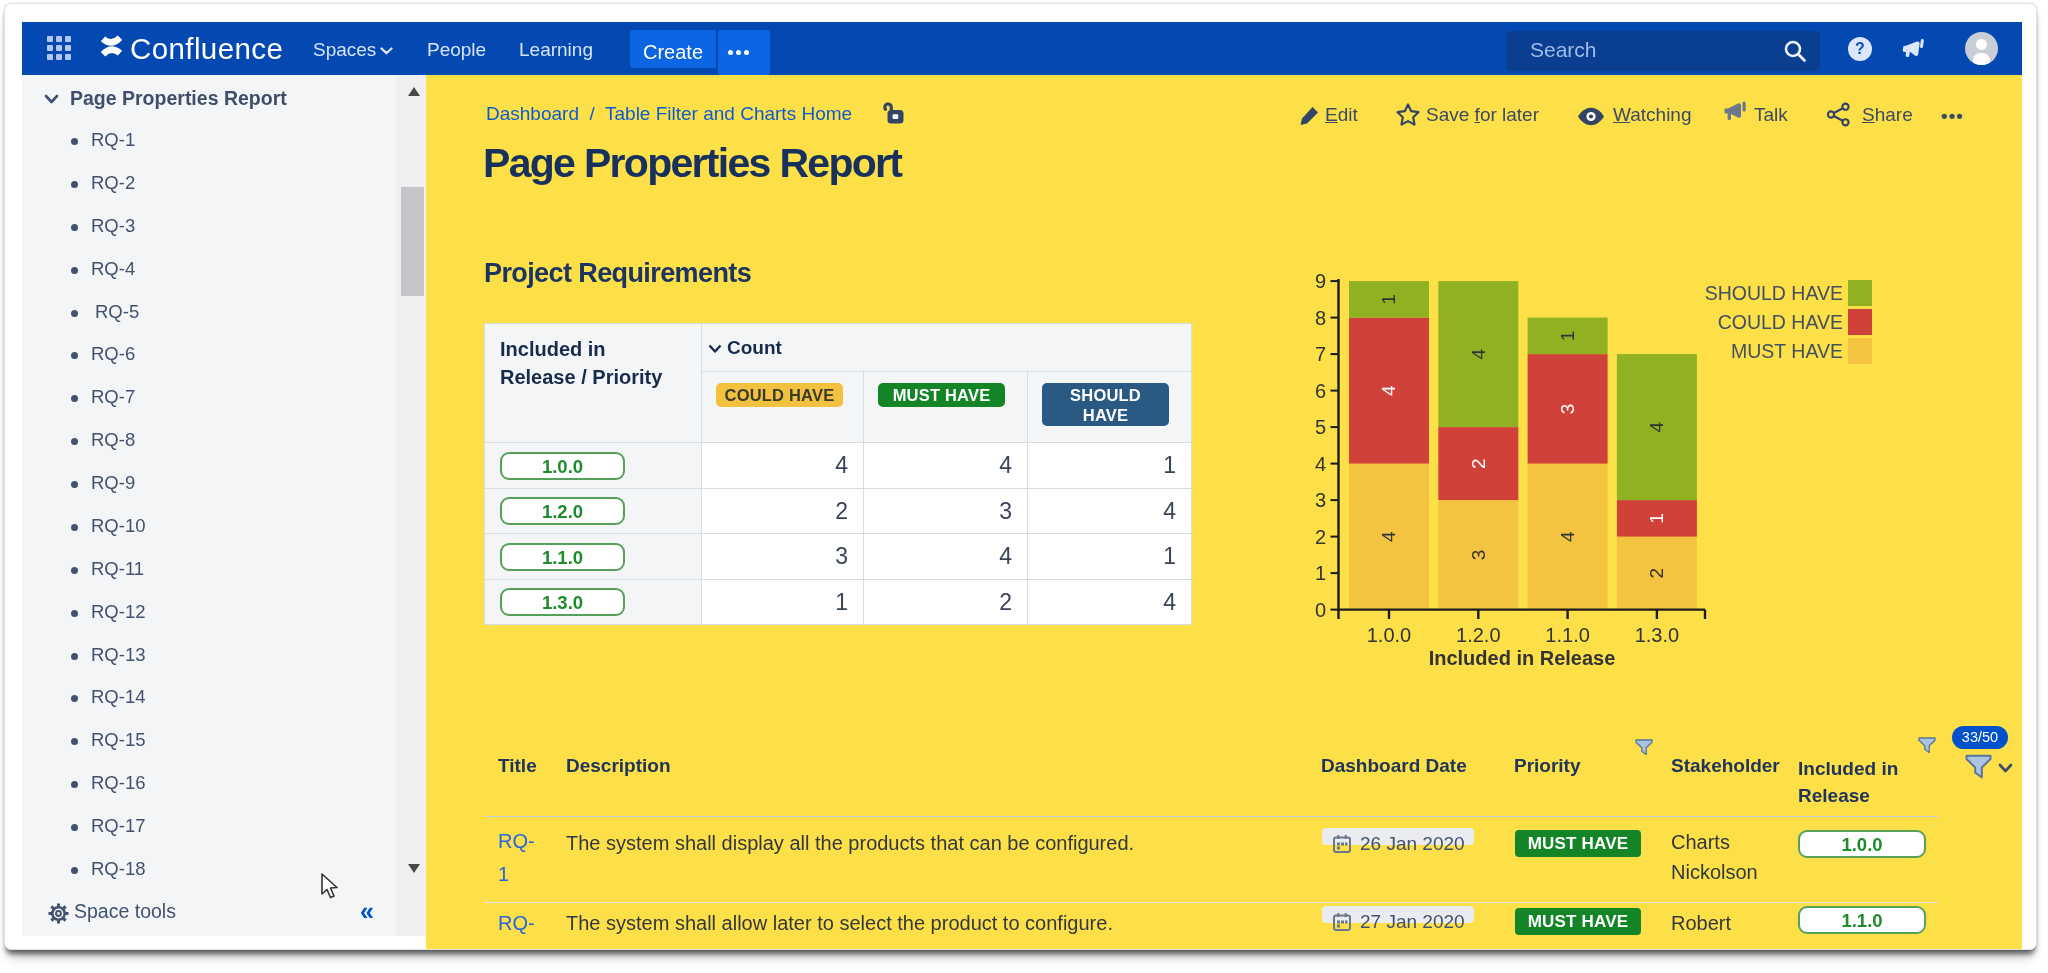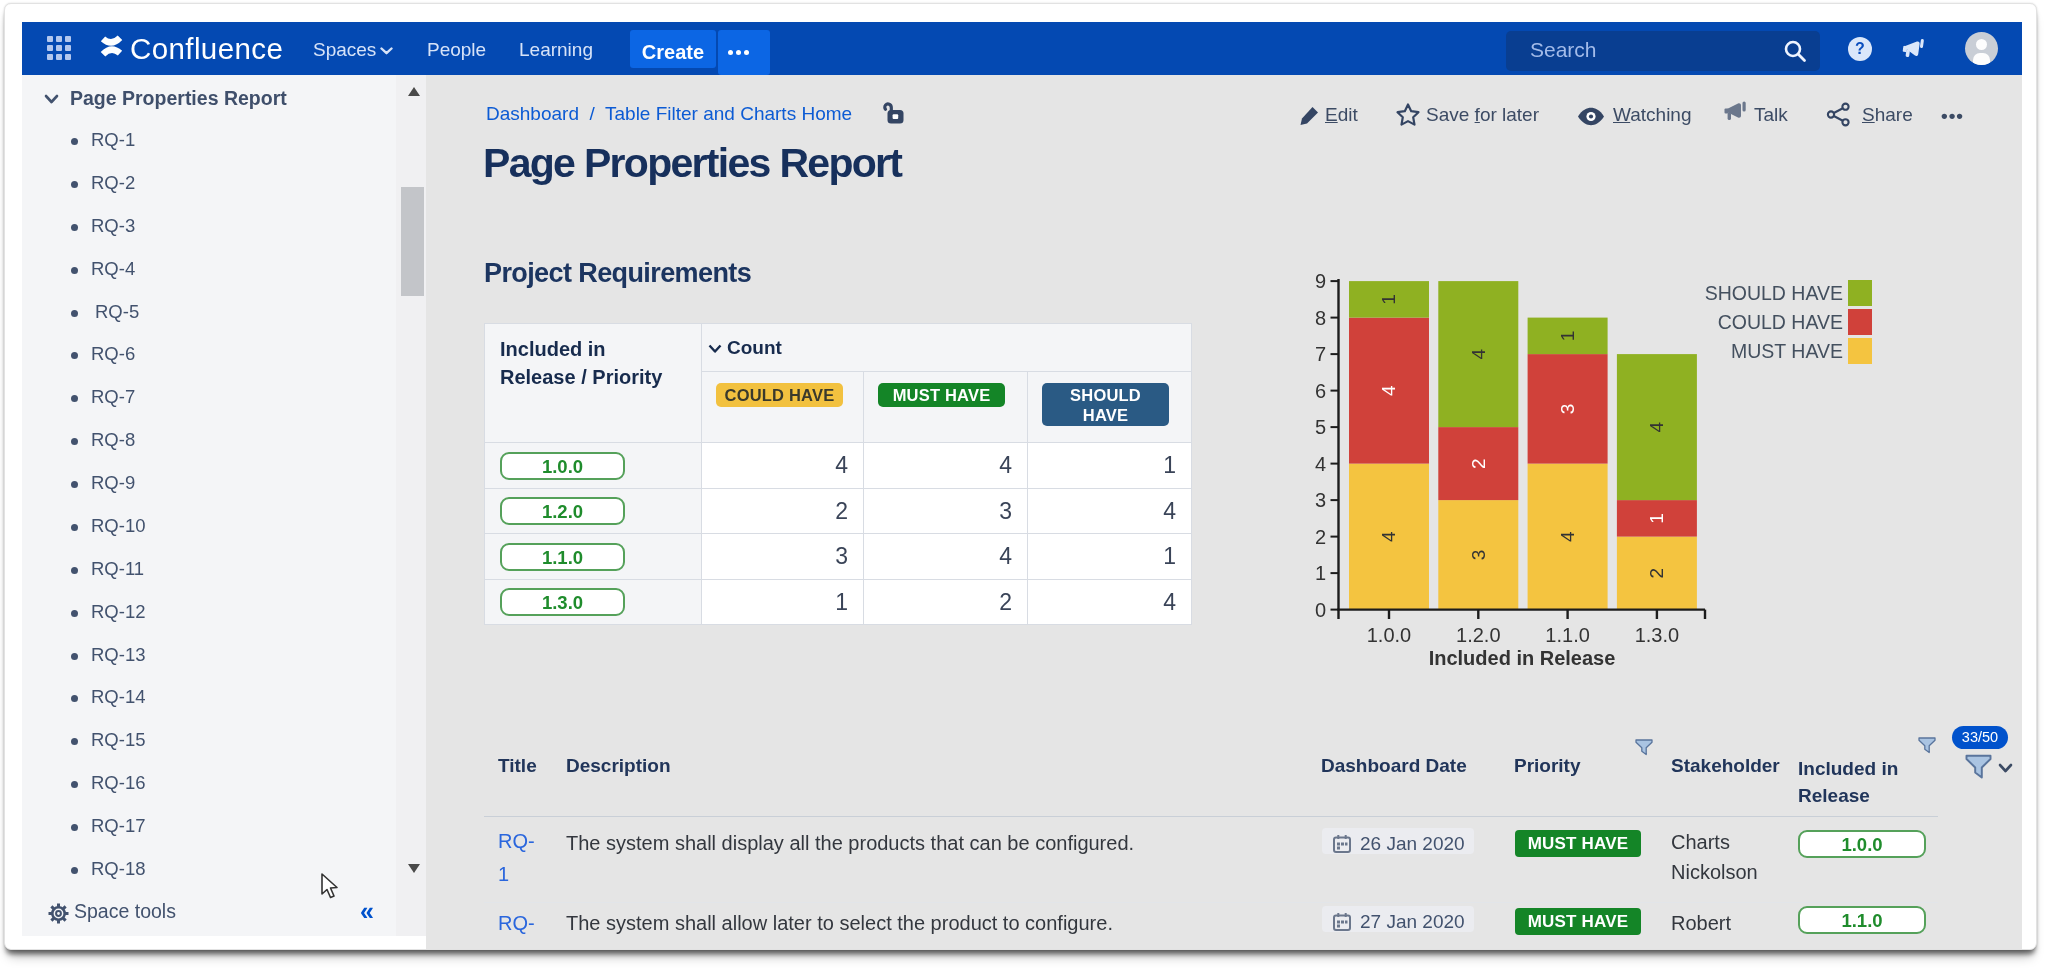--- a/index.html
+++ b/index.html
@@ -17,21 +17,21 @@
 #pivot td { border:1px solid #d8dce3; }
 .pc1 { background:#f4f5f7; }
 .pch { background:#f4f5f7; text-align:left; vertical-align:top; }
 .pbadge { margin:11px 0 0 14px; width:127px; height:24px; border-radius:5px; font-size:16.5px; font-weight:bold; line-height:24px; text-align:center; letter-spacing:0.2px; }
 .rbadge { margin-left:15px; width:125px; height:28px; border:2px solid #55a15a; border-radius:9px; background:#fff; color:#1f8c2c; font-size:18.5px; font-weight:bold; line-height:25px; text-align:center; }
 .pnum { background:#fff; text-align:right; padding-right:15px; font-size:23px; color:#3a4458; }
 .bth { font-size:19px; font-weight:bold; color:#21355a; }
 .funnel path { fill:#aac4e2; stroke:#59749c; stroke-width:1.3; stroke-linejoin:round; }
 .rqlink { font-size:20px; color:#2a66dd; }
 .btxt { font-size:20px; color:#33373e; }
-.dpill { width:152px; height:26px; background:#ebecf0; border-radius:4px; font-size:19px; color:#42526e; line-height:31px; padding-left:10px; }
+.dpill { width:152px; height:17px; background:#ebecf0; border-radius:4px; font-size:19px; color:#42526e; line-height:31px; padding-left:10px; }
 .cal { vertical-align:-4px; margin-right:8px; }
 .mhave { width:126px; height:27px; background:#148527; border-radius:4px; color:#fff; font-size:17px; font-weight:bold; text-align:center; line-height:27px; letter-spacing:0.2px; }
 </style>
 </head>
 <body>
 <div class="frame">
 
 <div class="abs" id="navbar" style="left:17px; top:18px; width:2000px; height:53px; background:#0449b2;">
 
   <div class="abs" style="left:25px; top:14px; width:24px; height:24px;">
@@ -52,21 +52,21 @@
     <path d="M3,4.8 Q11.5,12.5 20,3.8" fill="none" stroke="#fdfeff" stroke-width="6.4"></path>
     <path d="M20,19.2 Q11.5,11.5 3,20.2" fill="none" stroke="#fdfeff" stroke-width="6.4"></path>
   </svg>
   <div class="abs" style="left:108px; top:10px; font-size:29.5px; color:#fff; letter-spacing:0.4px;">Confluence</div>
   <div class="abs navlink" style="left:291px; top:17px;">Spaces</div>
   <svg class="abs" style="left:358px; top:25px;" width="13" height="9" viewBox="0 0 13 9">
         <path d="M1.5,1.5 L6.5,6.2 L11.5,1.5" fill="none" stroke="#d7e3f8" stroke-width="2.4" stroke-linecap="round" stroke-linejoin="round"></path>
       </svg>
   <div class="abs navlink" style="left:405px; top:17px;">People</div>
   <div class="abs navlink" style="left:497px; top:17px;">Learning</div>
-  <div class="abs" style="left:608px; top:8px; width:86px; height:38px; background:#0c66e4; border-radius:3px; color:#fff; font-weight:bold; font-size:20px; text-align:center; line-height:45px;">Create</div>
+  <div class="abs" style="left:608px; top:8px; width:86px; height:38px; background:#0c66e4; border-radius:3px; color:#fff; font-weight:normal; font-size:20px; text-align:center; line-height:45px;">Create</div>
   <div class="abs" style="left:696px; top:8px; width:52px; height:45px; background:#0c66e4; border-radius:3px;">
     <b class="dotw" style="left:10px;"></b>
         <b class="dotw" style="left:18px;"></b>
         <b class="dotw" style="left:26px;"></b>
   </div>
 
   <div class="abs" style="left:1484px; top:9px; width:314px; height:40px; background:#093e91; border-radius:5px;">
     <div class="abs" style="left:24px; top:7px; font-size:21px; color:#a3bbe9;">Search</div>
     <svg class="abs" style="left:277px; top:8px;" width="25" height="25" viewBox="0 0 25 25">
           <circle cx="10" cy="10" r="7" fill="none" stroke="#eef4ff" stroke-width="2.6"></circle>
@@ -160,21 +160,21 @@
   <div class="abs" style="left:338px; top:822px; font-size:25px; font-weight:bold; color:#0052cc;">«</div>
 
   <svg class="abs" style="left:296px; top:797px;" width="24" height="30" viewBox="0 0 24 30">
     <path d="M4,2 L4,22 L9,17.5 L12.5,25.5 L16,24 L12.5,16 L19,15.5 Z" fill="#fff" stroke="#333" stroke-width="1.6" stroke-linejoin="round"></path>
   </svg>
 </div>
 
 <div class="abs" style="left:425px; top:494px; width:3px; height:17px; background:#9aa5b5;"></div>
 <div class="abs" style="left:430px; top:494px; width:3px; height:17px; background:#9aa5b5;"></div>
 
-<div class="abs" id="main" style="left:421px; top:71px; width:1596px; height:876px; background:#e5e5e5;">
+<div class="abs" id="main" style="left:421px; top:71px; width:1596px; height:876px; background:#fde047;">
 
   <div class="abs" style="left:60px; top:28px; font-size:19px; color:#0c5bd4;">Dashboard&nbsp; /&nbsp; Table Filter and Charts Home</div>
   <svg class="abs" style="left:448px; top:21px;" width="34" height="34" viewBox="0 0 34 34">
     <rect x="13.5" y="14" width="16" height="13.5" rx="3.5" fill="#344563"></rect>
     <path d="M17.3,15 L17.3,11.5 C17.3,8.2 13.6,6.8 11.6,9 C10.5,10.2 10.6,12.2 11.5,13.3" fill="none" stroke="#344563" stroke-width="3.2" stroke-linecap="round"></path>
     <rect x="18.6" y="18.3" width="5.6" height="4.6" rx="1" fill="#fff"></rect>
   </svg>
 
   <svg class="abs" style="left:872px; top:29px;" width="23" height="23" viewBox="0 0 23 23">
     <path d="M14.5,3 L20,8.5 L9,19.5 L2.5,21 L4,14.5 Z" fill="#344563"></path>

